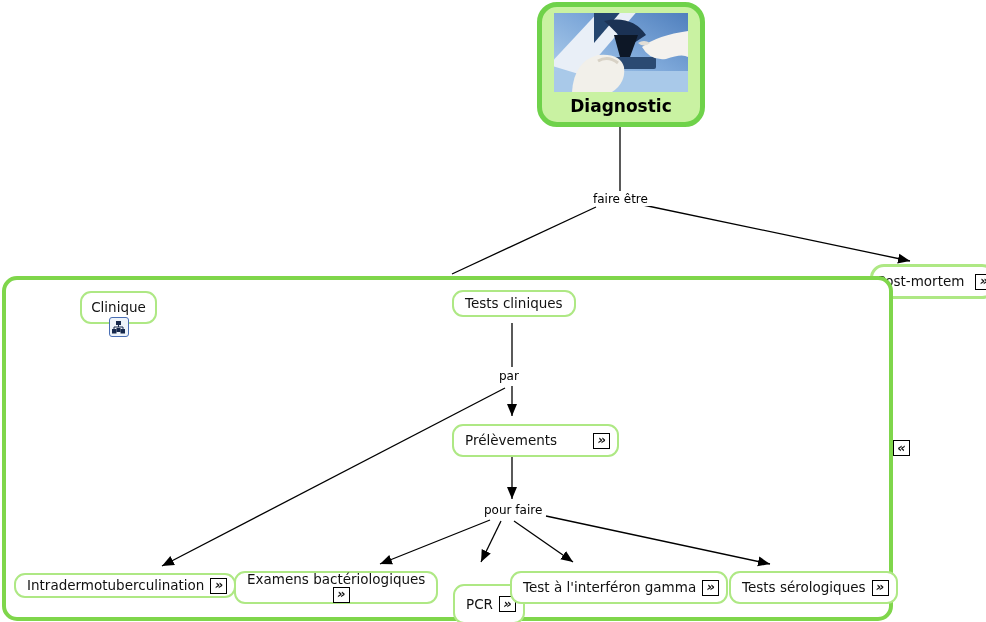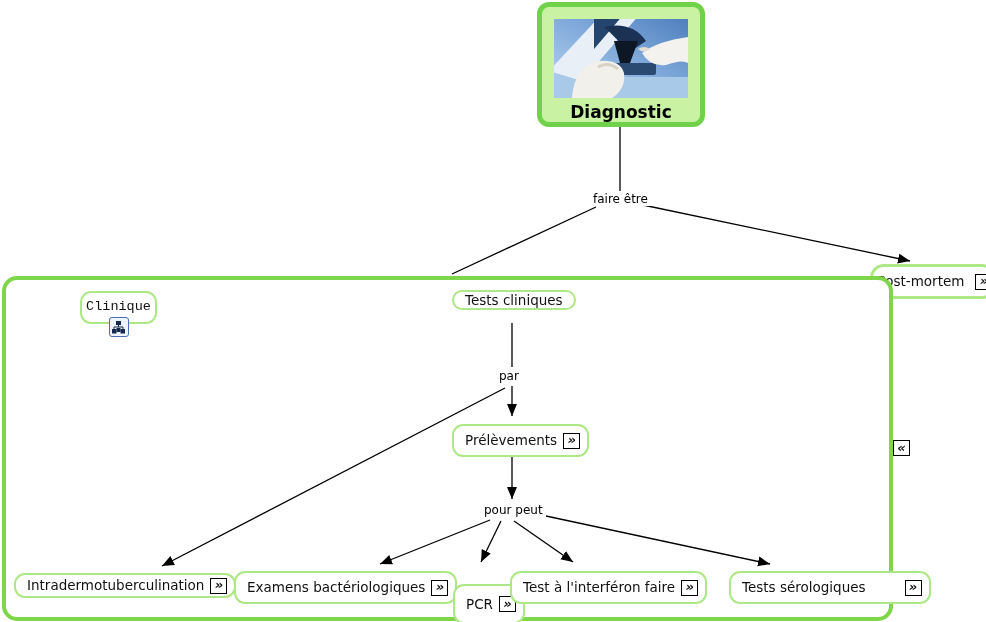--- a/index.html
+++ b/index.html
@@ -19,24 +19,23 @@
     display:flex;align-items:center;justify-content:center;
     padding:5px 11px;
     font-size:13.5px;line-height:1.1;white-space:nowrap;
     z-index:4;
   }
   .node .lbl{display:inline-block;}
 
   
   #root-node{
     position:absolute;left:537px;top:2px;width:168px;height:125px;
-    background:#c9f2a2;border:5px solid #6fd24a;border-radius:12px;
+    background:#c9f2a2;border:5px solid #6fd24a;border-radius:20px;
     box-sizing:border-box;display:flex;flex-direction:column;align-items:center;
     z-index:4;
-    justify-content:flex-end;
   }
   #root-node .photo{width:134px;height:79px;margin-top:6px;display:block;}
   #root-node .title{font-weight:bold;font-size:17px;margin-top:4px;color:#000;}
 
   
   #container-box{
     position:absolute;left:2px;top:276px;width:891px;height:345px;
     background:#ffffff;border:4px solid #7fd64b;border-radius:15px;
     box-sizing:border-box;z-index:2;
   }
@@ -65,28 +64,28 @@
   #collapse-icon{position:absolute;left:893px;top:440px;z-index:4;}
 
   
   #submap-icon{
     position:absolute;left:50%;top:24px;transform:translateX(-50%);
     width:18px;height:18px;background:#eef4fb;border:1px solid #4a6fb5;border-radius:3px;
     display:flex;align-items:center;justify-content:center;
   }
 
   
-  #node-clinique{left:80px;top:291px;width:77px;height:33px;font-family:Liberation Mono, monospace;}
-  #node-tests-cliniques{left:452px;top:290px;height:20px;}
-  #node-prelevements{left:452px;top:424px;height:33px;}
+  #node-clinique{left:80px;top:291px;width:77px;height:33px;}
+  #node-tests-cliniques{left:452px;top:290px;height:27px;}
+  #node-prelevements{left:452px;top:424px;height:33px;gap:30px;}
   #node-intradermo{left:14px;top:573px;height:25px;}
-  #node-examens{left:234px;top:571px;height:33px;}
+  #node-examens{left:234px;top:571px;height:33px;flex-direction:column;}
   #node-pcr{left:453px;top:584px;height:40px;}
   #node-interferon{left:510px;top:571px;height:33px;}
-  #node-serologiques{left:729px;top:571px;height:33px;gap:33px;}
+  #node-serologiques{left:729px;top:571px;height:33px;}
 
   #label-peut-etre{left:590px;top:192px;}
   #label-par{left:496px;top:369px;text-align:right;}
   #label-pour-faire{left:481px;top:503px;}
 </style>
 </head>
 <body>
 
 <div class="node" id="node-post-mortem">
   <span class="lbl">Post-mortem</span>
@@ -135,21 +134,21 @@
     <path d="M134,18 Q104,22 88,34 Q96,48 112,46 Q128,40 134,44 Z" fill="#f4f2ee"></path>
     <path d="M84,30 q6,-4 12,0 q-6,5 -12,0" fill="#e2ded6"></path>
     <path d="M18,79 Q20,48 44,42 Q66,40 70,54 Q72,70 58,79 Z" fill="#f2f0ea"></path>
     <path d="M44,48 q10,-6 20,2" stroke="#d8d2c6" stroke-width="3" fill="none"></path>
   </svg>
   <div class="title">Diagnostic</div>
 </div>
 
 <div class="link-label" id="label-peut-etre">faire être</div>
 <div class="link-label" id="label-par">par</div>
-<div class="link-label" id="label-pour-faire">pour peut</div>
+<div class="link-label" id="label-pour-faire">pour faire</div>
 
 <div class="node" id="node-clinique">
   <span class="lbl">Clinique</span>
   <span id="submap-icon">
     <svg width="13" height="13" viewBox="0 0 13 13">
       <g stroke="#16294d" stroke-width="1" fill="#16294d">
         <rect x="4.5" y="0.5" width="4" height="3"></rect>
         <line x1="6.5" y1="3.5" x2="6.5" y2="6"></line>
         <line x1="2" y1="6" x2="11" y2="6"></line>
         <line x1="2" y1="6" x2="2" y2="8.5"></line>
@@ -180,21 +179,21 @@
   <span class="lbl">Examens bactériologiques</span>
   <span class="chev">»</span>
 </div>
 
 <div class="node" id="node-pcr">
   <span class="lbl">PCR</span>
   <span class="chev">»</span>
 </div>
 
 <div class="node" id="node-interferon">
-  <span class="lbl">Test à l'interféron faire</span>
+  <span class="lbl">Test à l'interféron gamma</span>
   <span class="chev">»</span>
 </div>
 
 <div class="node" id="node-serologiques">
   <span class="lbl">Tests sérologiques</span>
   <span class="chev">»</span>
 </div>
 
 <div class="chev" id="collapse-icon">«</div>
 

